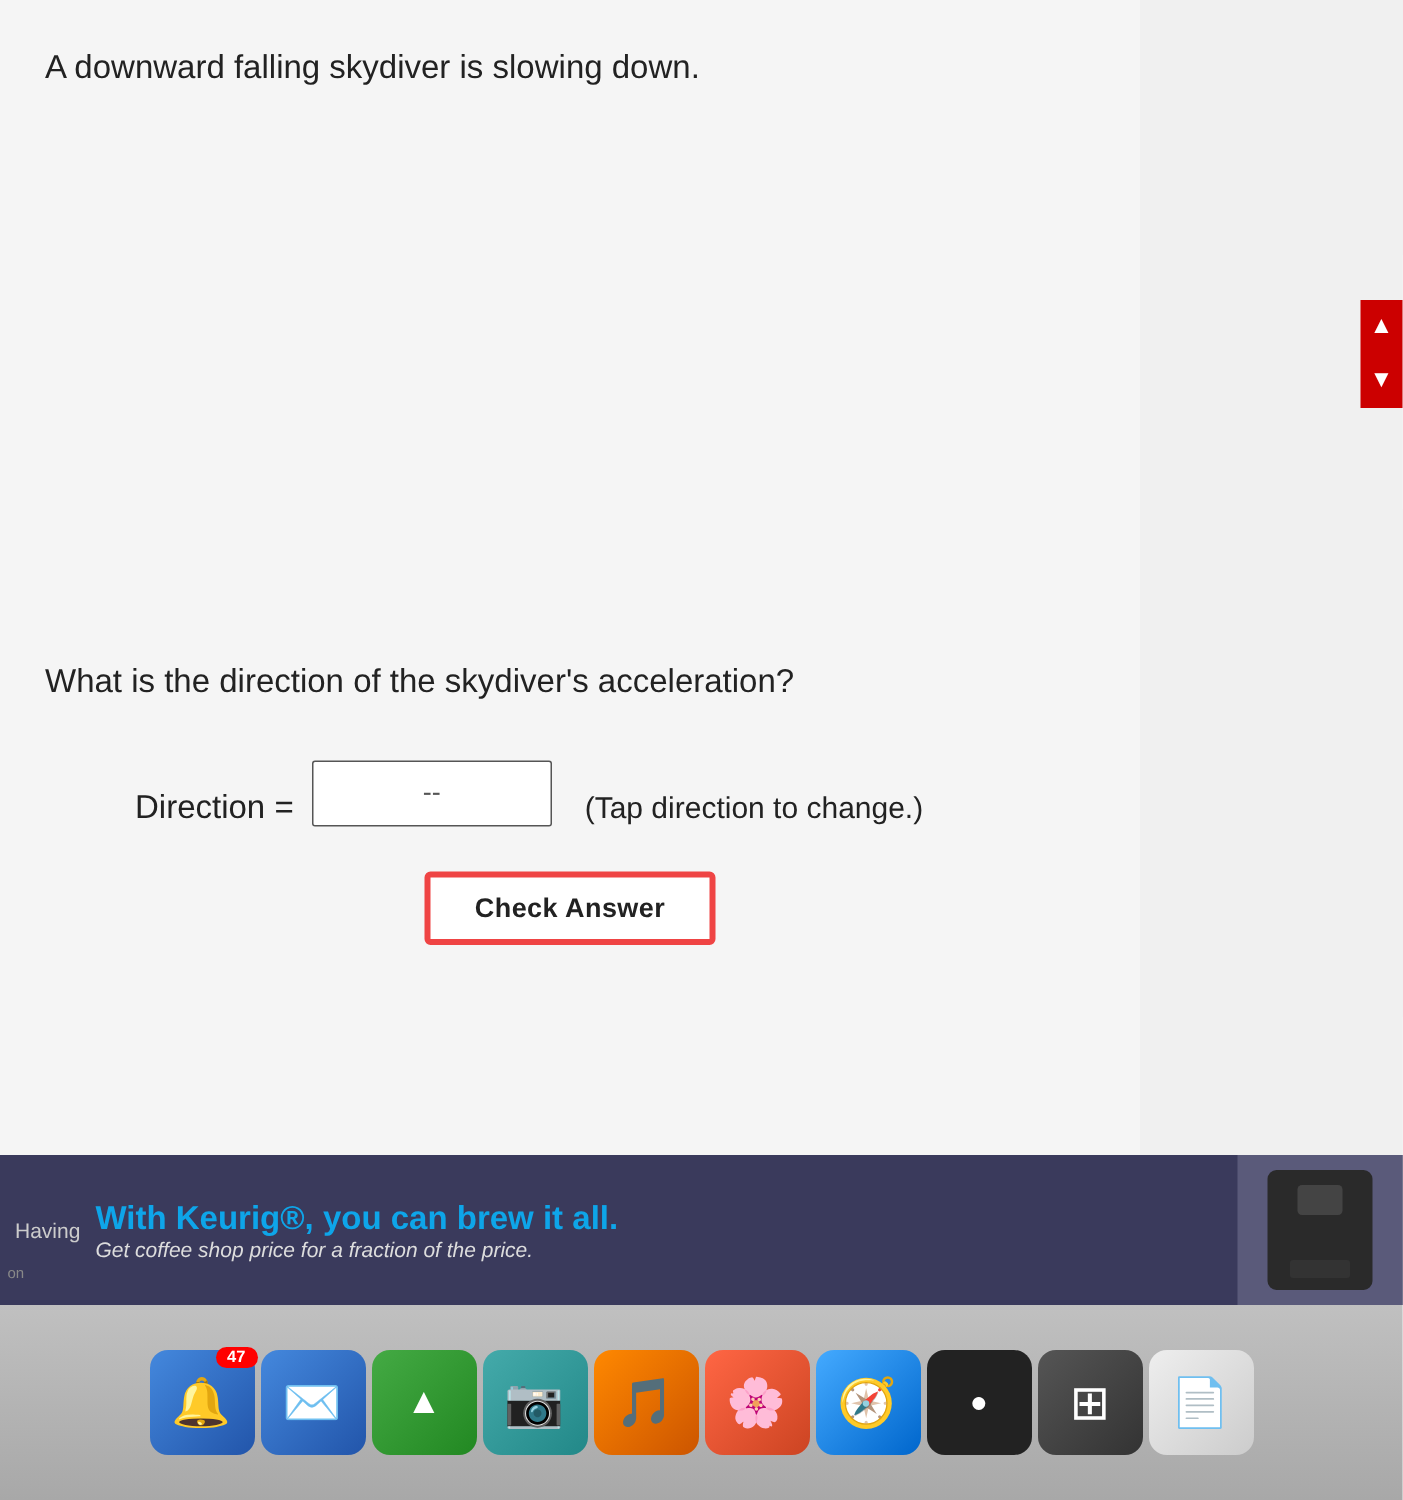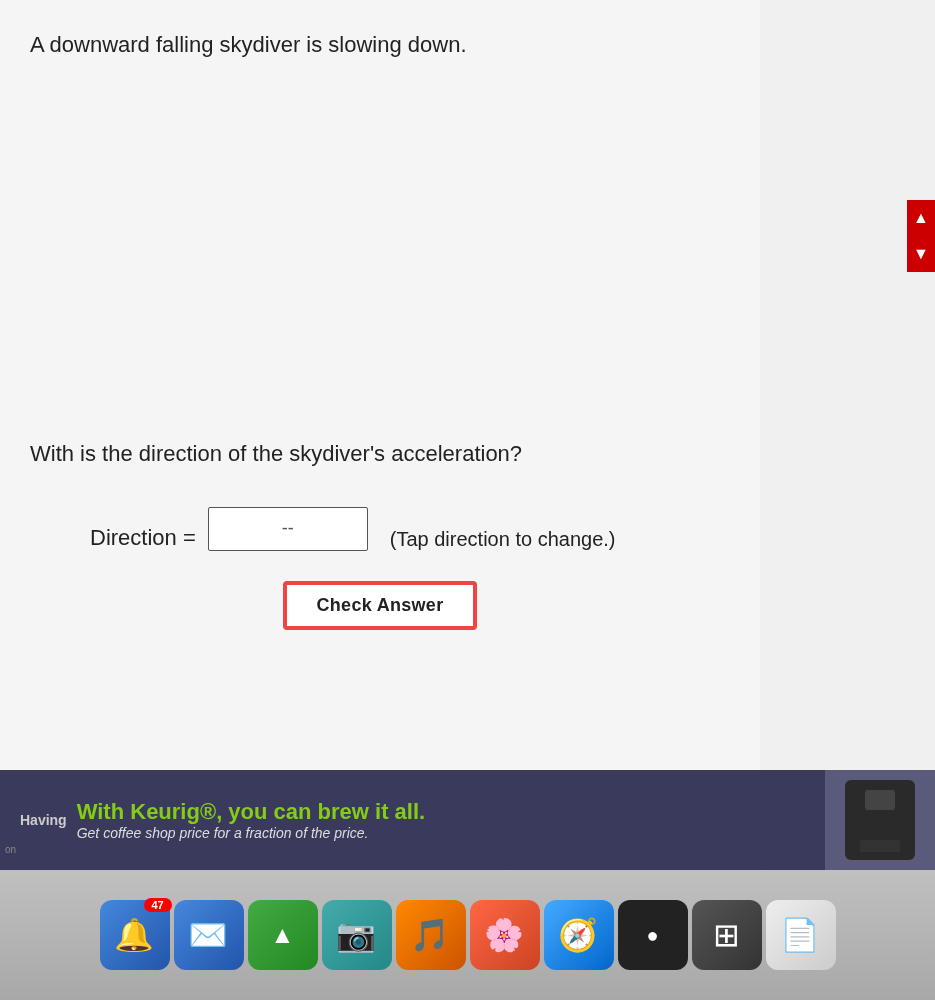--- a/index.html
+++ b/index.html
@@ -103,33 +103,32 @@
       align-items: center;
       padding: 0 0 0 0;
       position: absolute;
       bottom: 130px;
       left: 0;
     }
 
     .ad-having-text {
       color: #ccc;
       font-size: 14px;
-      padding-left: 20px;
+      padding-left: 10px;
       padding-right: 5px;
       white-space: nowrap;
-      font-weight: bold;
     }
 
     .ad-content {
       flex: 1;
       padding-left: 5px;
     }
 
     .ad-headline {
-      color: #84cc16;
+      color: #0ea5e9;
       font-size: 22px;
       font-weight: 800;
       line-height: 1.2;
     }
 
     .ad-subtext {
       color: #ddd;
       font-size: 14px;
       font-style: italic;
     }
@@ -258,21 +257,21 @@
       color: #888;
       font-size: 10px;
     }
   </style>
 </head>
 <body>
 
 <div class="main-content">
   <p class="problem-statement">A downward falling skydiver is slowing down.</p>
 
-  <p class="question-text">With is the direction of the skydiver's acceleration?</p>
+  <p class="question-text">What is the direction of the skydiver's acceleration?</p>
 
   <div class="direction-row">
     <span class="direction-label">Direction =</span>
 
     <div class="direction-input-box">
       <span>--</span>
     </div>
 
     <span class="tap-hint">(Tap direction to change.)</span>
   </div>

